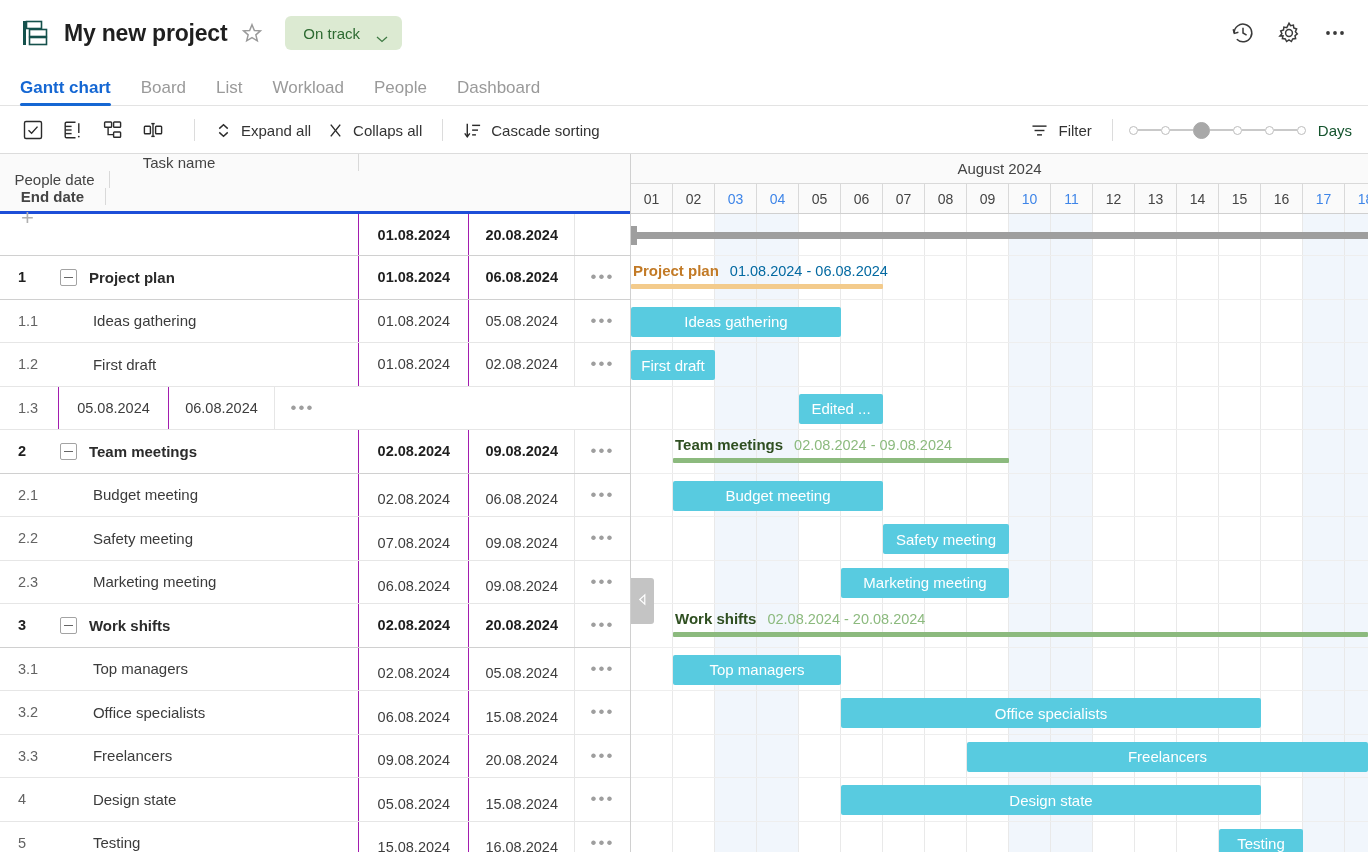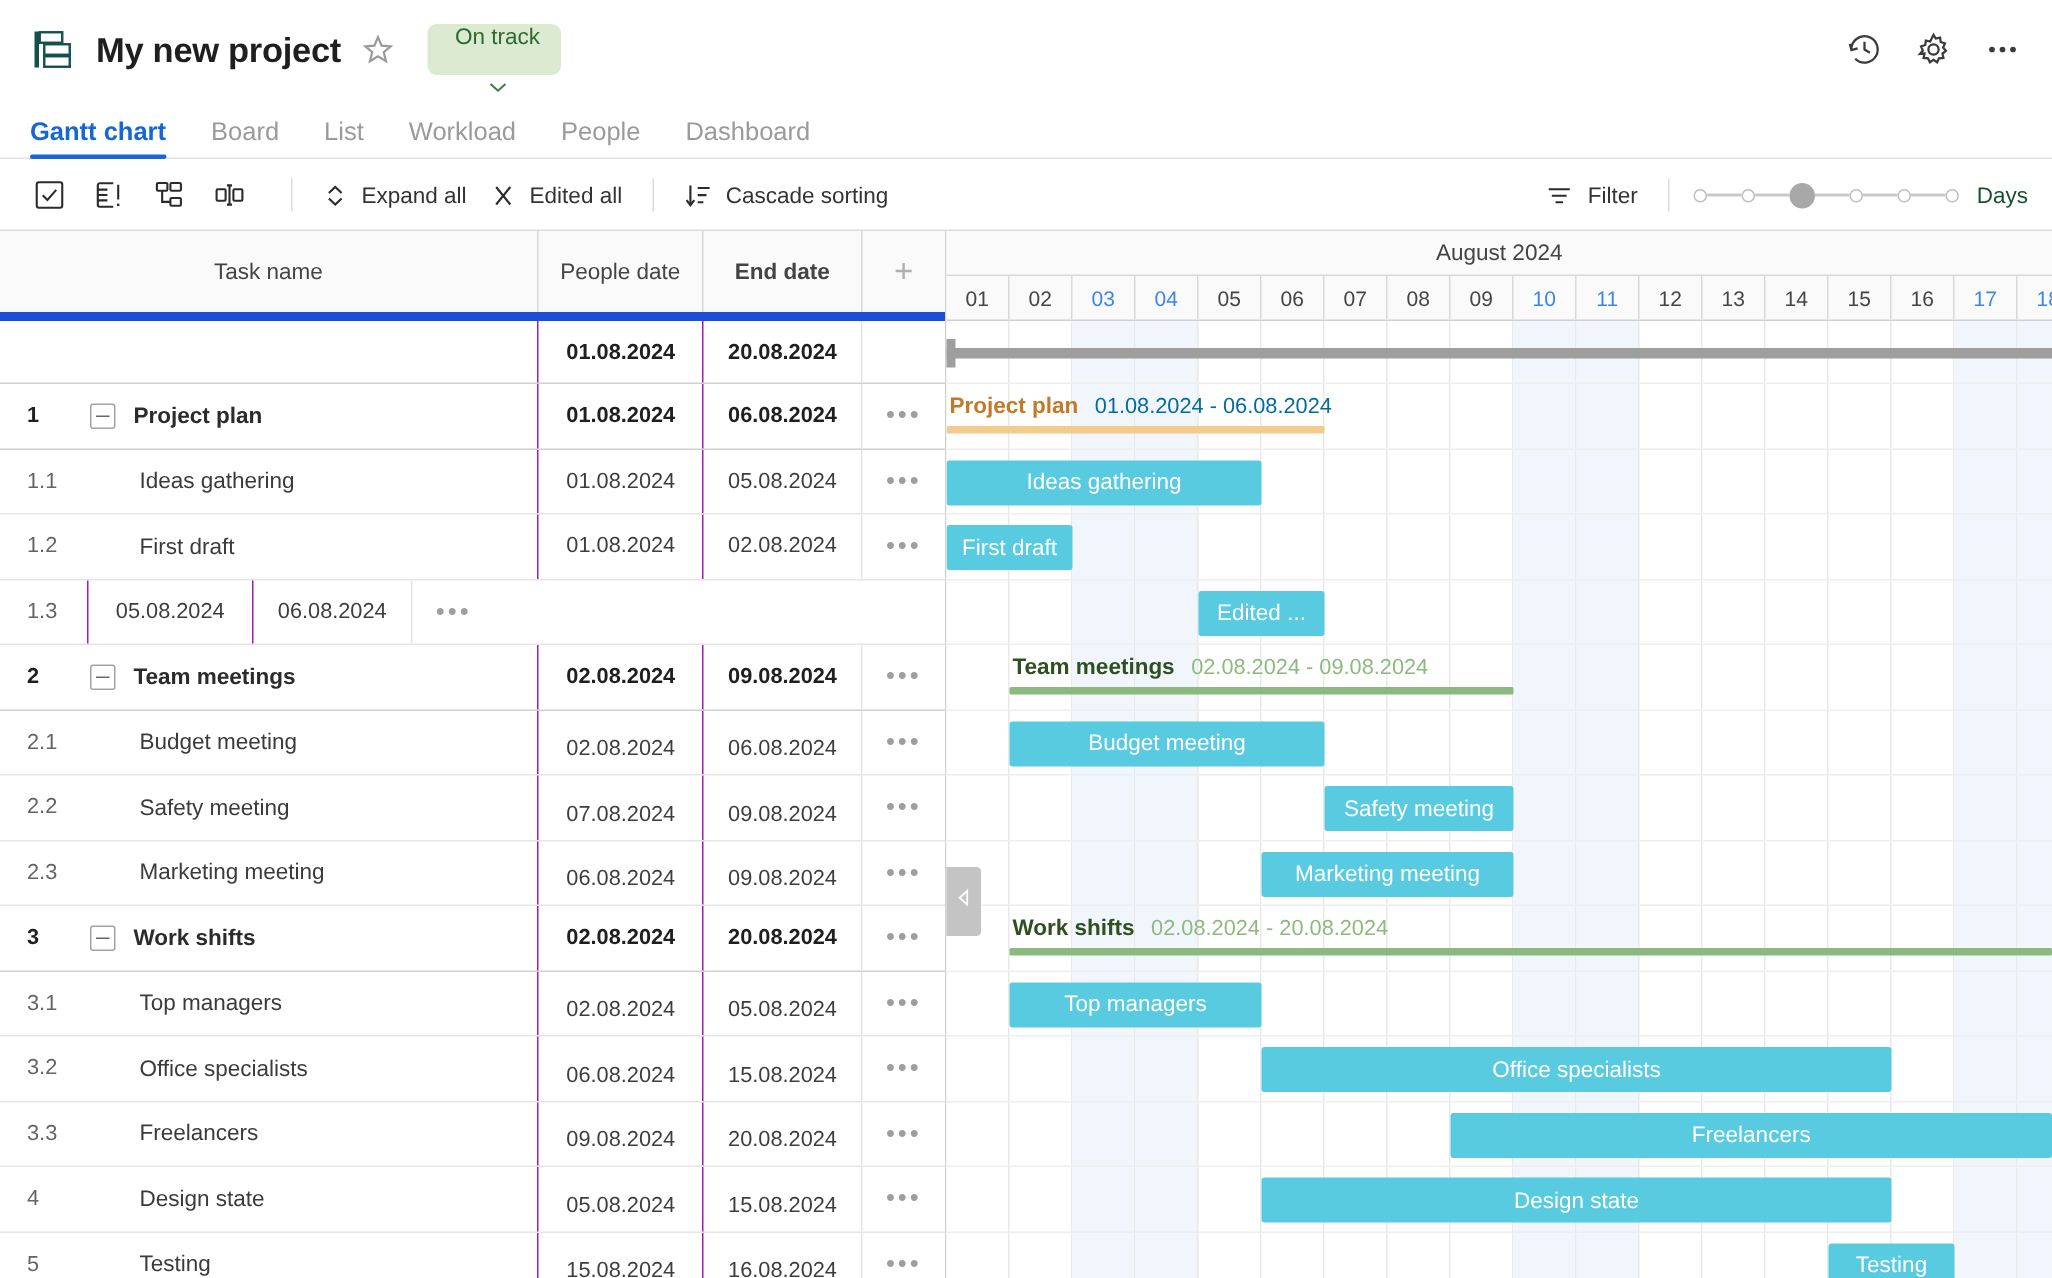--- a/index.html
+++ b/index.html
@@ -20,21 +20,20 @@
   .logo-icon { width: 30px; height: 30px; flex: 0 0 30px; margin-right: 14px; }
   .project-title {
     font-size: 23px; font-weight: bold; color: #1f1f1f; letter-spacing: -0.2px;
     white-space: nowrap;
   }
   .star-icon { margin-left: 14px; width: 22px; height: 22px; flex: 0 0 22px; cursor: pointer; }
   .status-pill {
     margin-left: 22px; height: 34px; background: #dcead2; border-radius: 6px;
     display: flex; align-items: center; gap: 16px; padding: 0 14px 0 18px;
     cursor: pointer;
-    flex-direction: column;
   }
   .status-pill .label { font-size: 15px; color: #2d6a31; white-space: nowrap; }
   .status-pill .chev { width: 12px; height: 8px; flex: 0 0 12px; }
   .header-right {
     margin-left: auto; display: flex; align-items: center; gap: 20px;
   }
   .hicon { width: 26px; height: 26px; cursor: pointer; }
 
   
   .tabs {
@@ -75,21 +74,22 @@
   .zs-line { width: 23px; height: 1.5px; background: #c9c9c9; }
   .zoom-label { font-size: 15px; color: #14532d; }
 
   
   .table {
     position: absolute; left: 0; top: 154px; width: 631px; height: 698px;
     border-right: 1px solid #d0d0d0; background: #fff;
   }
   .thead {
     display: flex; height: 60px; background: #fafafa;
-    border-bottom: 6px solid #1d4ed8;
+    border-bottom: 3px solid #1d4ed8;
+    flex-direction: column;
   }
   .th {
     display: flex; align-items: center; justify-content: center;
     font-size: 15px; color: #444; border-right: 1px solid #d9d9d9; height: 100%;
   }
   .th-name { width: 359px; }
   .th-start { width: 110px; }
   .th-end { width: 106px; font-weight: bold; }
   .th-plus { width: 55px; border-right: none; color: #b0b0b0; font-size: 22px; cursor: pointer; }
 
@@ -286,21 +286,21 @@
         <polyline points="4.5,7 9,2.8 13.5,7"></polyline>
           <polyline points="4.5,11 9,15.2 13.5,11"></polyline>
       </svg>
       <span>Expand all</span>
     </div>
     <div class="tb-btn">
       <svg viewBox="0 0 18 18" width="17" height="17" fill="none" stroke="#2b2b2b" stroke-width="1.5">
         <line x1="4" y1="2.8" x2="14" y2="15.2"></line>
           <line x1="14" y1="2.8" x2="4" y2="15.2"></line>
       </svg>
-      <span>Edited all</span>
+      <span>Collaps all</span>
     </div>
     <div class="tb-sep"></div>
     <div class="tb-btn">
       <svg viewBox="0 0 20 20" width="19" height="19" fill="none" stroke="#2b2b2b" stroke-width="1.5">
         <line x1="4.5" y1="2.8" x2="4.5" y2="16.2"></line>
           <polyline points="1.8,13 4.5,16.6 7.2,13"></polyline>
         <line x1="9.6" y1="4.6" x2="18" y2="4.6"></line>
           <line x1="9.6" y1="9.6" x2="15.8" y2="9.6"></line>
           <line x1="9.6" y1="14.6" x2="13.6" y2="14.6"></line>
       </svg>

